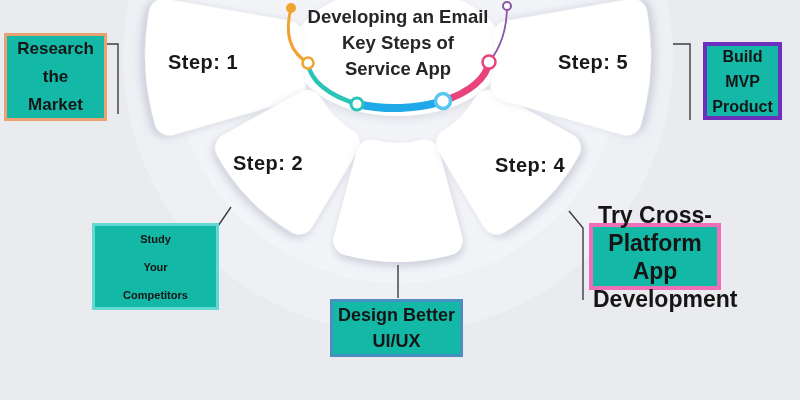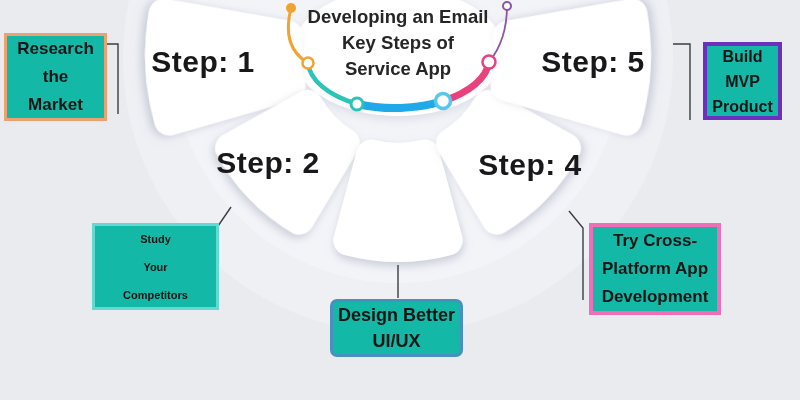--- a/index.html
+++ b/index.html
@@ -5,39 +5,39 @@
   html,body{margin:0;padding:0;}
   #canvas{
     position:relative;width:800px;height:400px;overflow:hidden;
     background:#eaebef;
     font-family:"Liberation Sans", sans-serif;
   }
   #scene{position:absolute;left:0;top:0;}
   .step-label{
     position:absolute;
     transform:translate(-50%,-50%);
-    font-weight:700;font-size:30px;letter-spacing:0.5px;
+    font-weight:700;font-size:20px;letter-spacing:0.5px;
     color:#18181a;white-space:nowrap;
   }
   .title-block{
     position:absolute;left:298px;top:4px;width:200px;
     text-align:center;font-weight:700;font-size:18.5px;line-height:26px;
     color:#262626;
   }
   .tag-box{
     position:absolute;box-sizing:border-box;
     background:#14b8a6;border-style:solid;
     display:flex;flex-direction:column;justify-content:center;
     text-align:center;font-weight:700;color:#151515;
   }
   .tag-box .line{width:100%;}
   #box-research{left:4px;top:33px;width:103px;height:88px;border-width:3px;font-size:17px;line-height:28px;}
   #box-study{left:92px;top:223px;width:127px;height:87px;border-width:3px;font-size:11px;line-height:28px;}
   #box-design{left:330px;top:299px;width:133px;height:58px;border-width:3px;font-size:18px;line-height:26px;}
-  #box-cross{left:589px;top:223px;width:132px;height:92px;border-width:4px;font-size:17px;line-height:28px;}
+  #box-cross{left:589px;top:223px;width:132px;height:67px;border-width:4px;font-size:23px;line-height:28px;}
   #box-mvp{left:703px;top:42px;width:79px;height:78px;border-width:4px;font-size:16px;line-height:25px;}
 </style>
 </head>
 <body>
 
 <div id="canvas">
 
   <svg id="scene" width="800" height="400" viewBox="0 0 800 400">
     <defs>
       <filter id="petalShadow" x="-40%" y="-40%" width="180%" height="180%">
@@ -99,21 +99,21 @@
     <div class="line">the</div>
     <div class="line">Market</div>
   </div>
 
   <div class="tag-box" id="box-study" style="border-color: rgb(100, 216, 210);">
     <div class="line">Study</div>
     <div class="line">Your</div>
     <div class="line">Competitors</div>
   </div>
 
-  <div class="tag-box" id="box-design" style="border-color: rgb(74, 144, 190); border-radius: 7px;">
+  <div class="tag-box" id="box-design" style="border-color: rgb(74, 144, 190);">
     <div class="line">Design Better</div>
     <div class="line">UI/UX</div>
   </div>
 
   <div class="tag-box" id="box-cross" style="border-color: rgb(240, 110, 183);">
     <div class="line">Try Cross-</div>
     <div class="line">Platform App</div>
     <div class="line">Development</div>
   </div>
 

